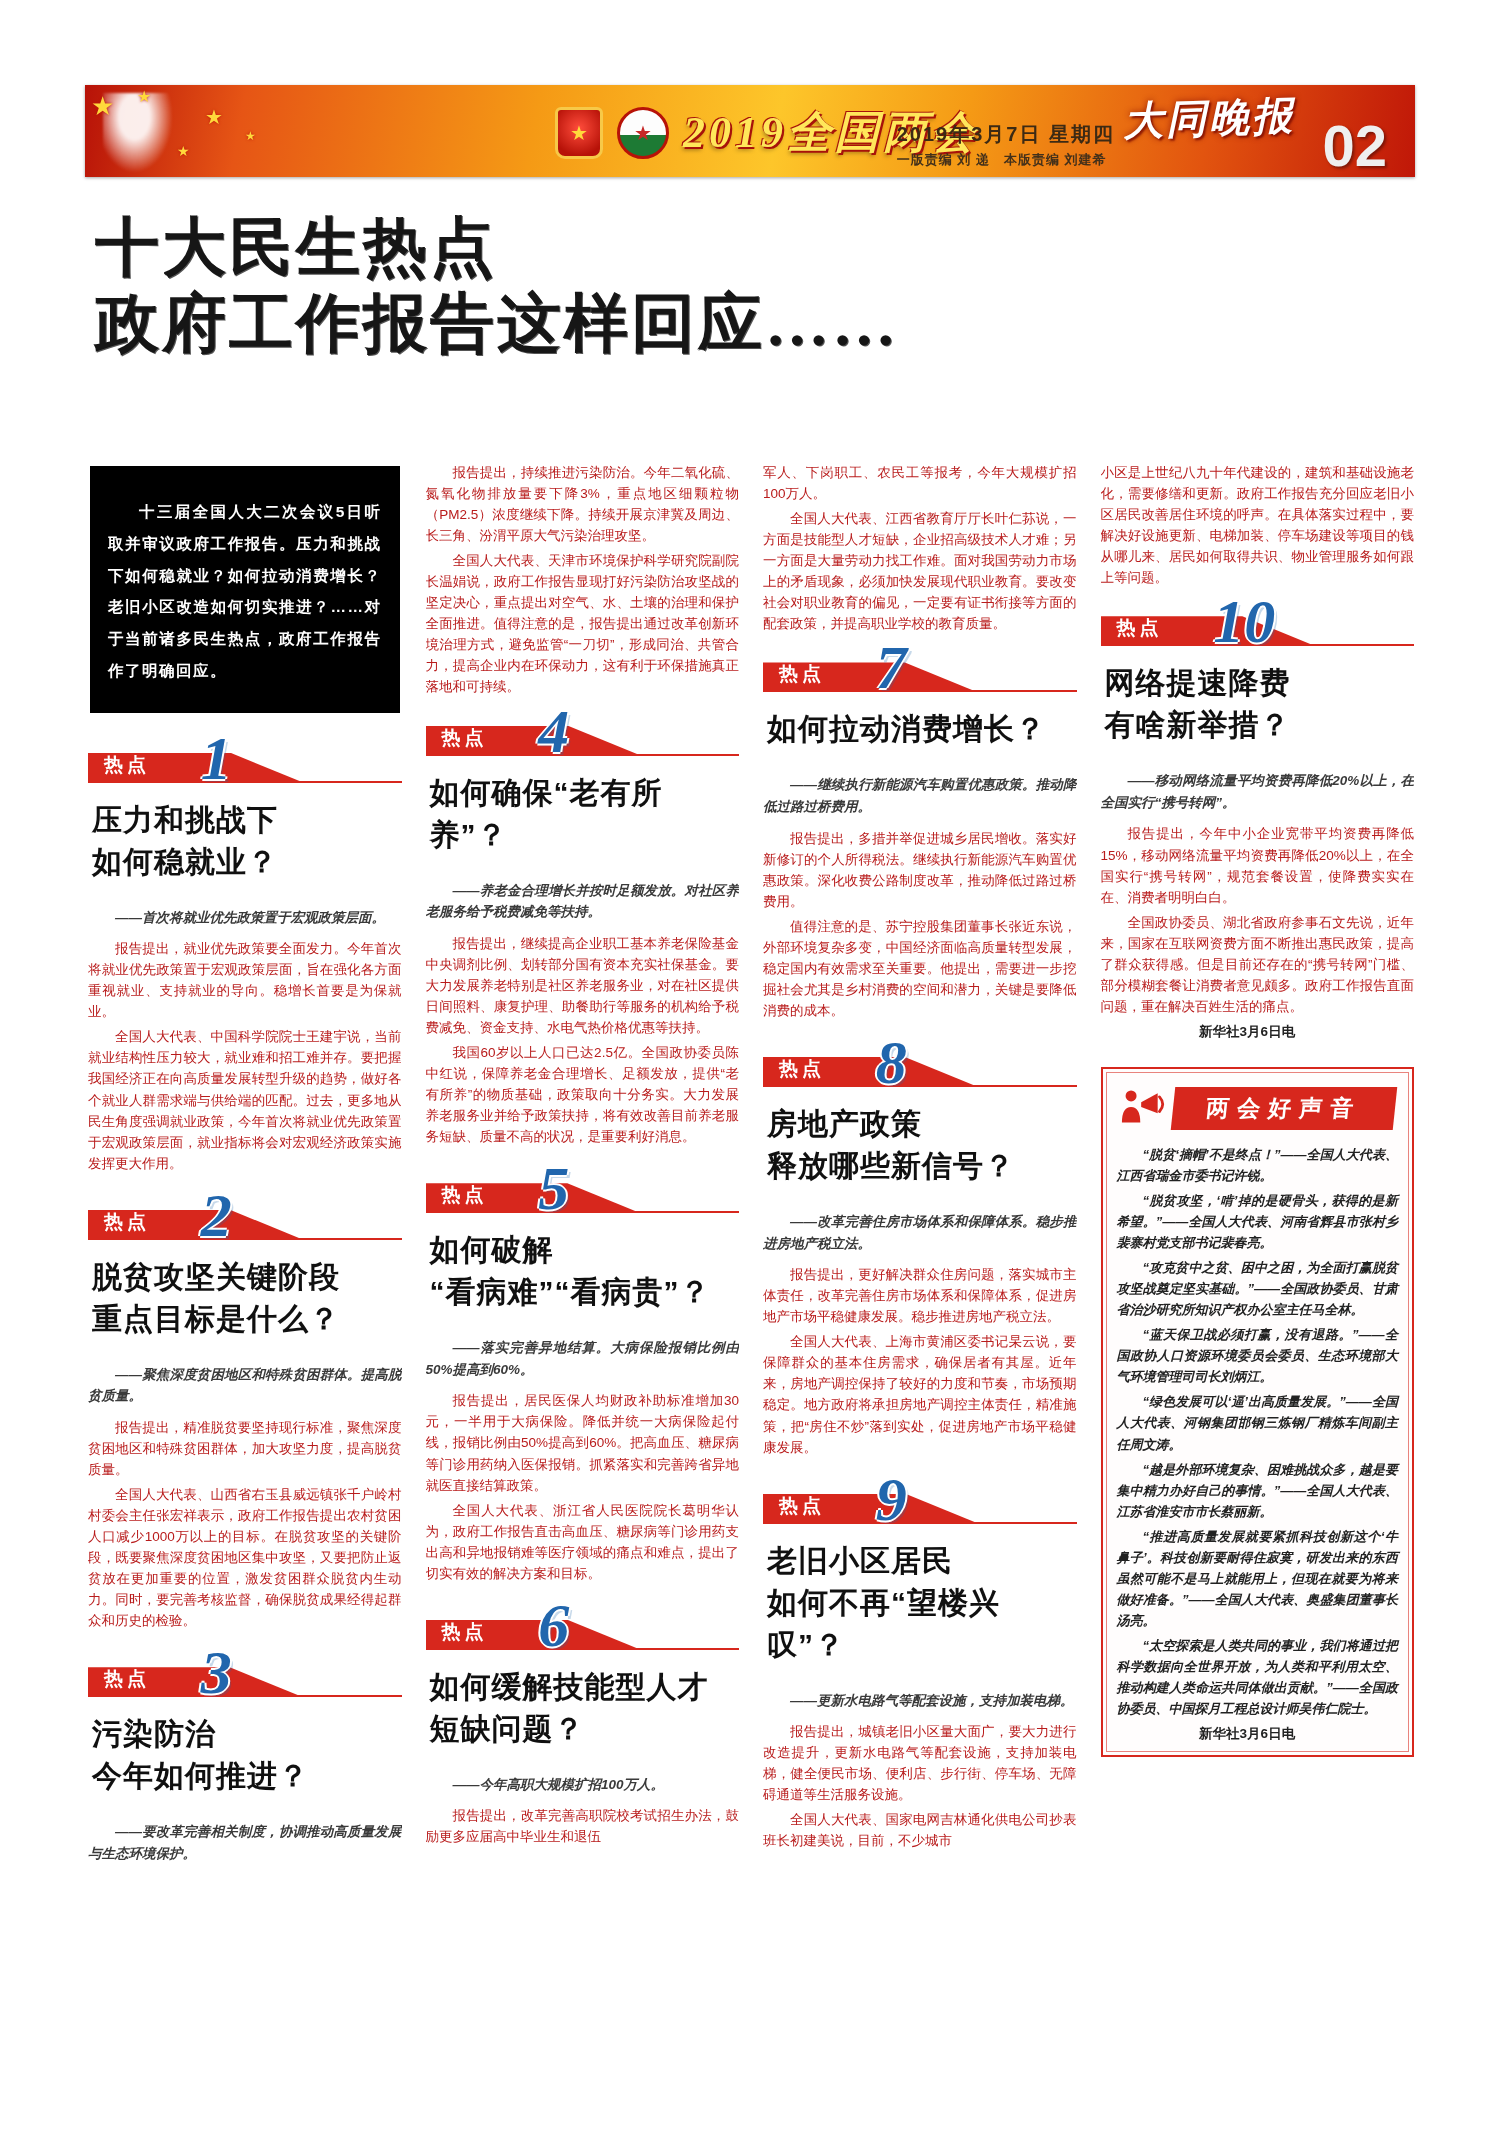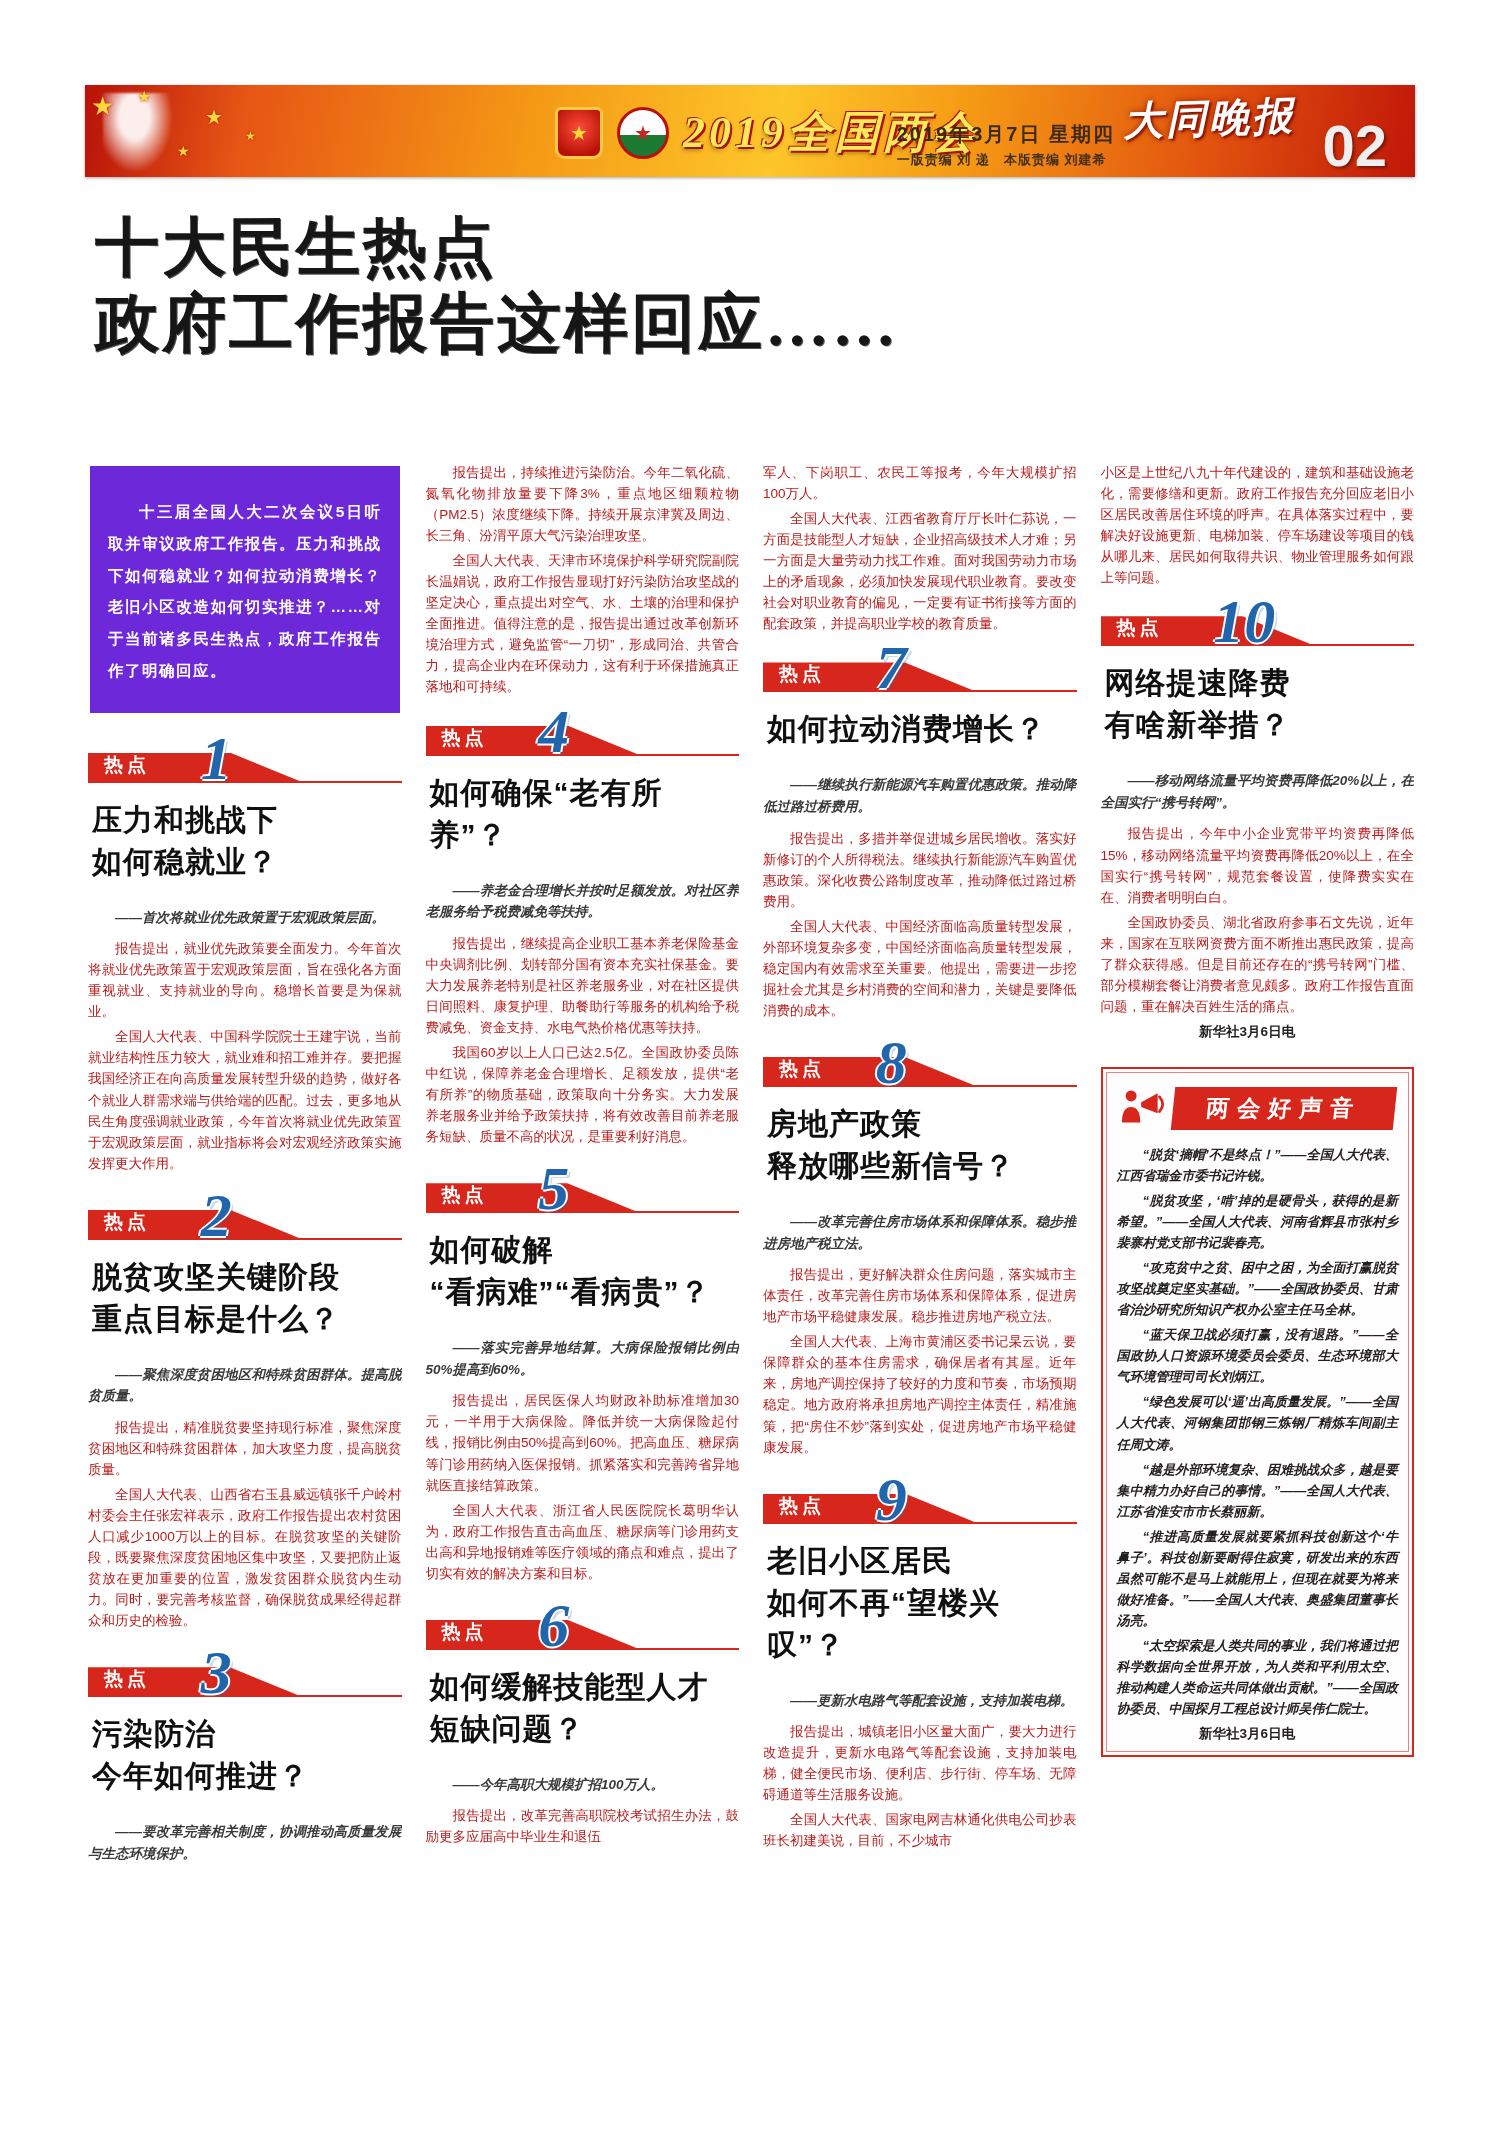--- a/index.html
+++ b/index.html
@@ -39,21 +39,21 @@
   
   .headline{margin:210px 0 0 95px;font-family:"Liberation Serif","DejaVu Serif",serif;
     font-weight:bold;color:#161616;font-size:64px;line-height:1.18;letter-spacing:3px;
     text-shadow:1px 1px 0 #555;}
 
   
   .cols{position:absolute;left:88px;top:462px;width:1326px;height:1650px;
     display:grid;grid-template-columns:repeat(4,1fr);column-gap:24px;}
   .col{overflow:hidden;}
 
-  .intro-box{background:#6d28d9;color:#fff;padding:30px 18px 26px 18px;margin:4px 2px 30px 2px;
+  .intro-box{background:#000000;color:#fff;padding:30px 18px 26px 18px;margin:4px 2px 30px 2px;
     font-size:15.5px;font-weight:bold;line-height:2.05;letter-spacing:1.5px;
     text-align:justify;}
   .intro-box p{margin:0;text-indent:2em;}
 
   .section{margin-bottom:26px;}
   .sec-banner{position:relative;height:40px;margin-top:10px;}
   .sec-rule{position:absolute;left:0;bottom:0;width:100%;height:2px;background:#d7271d;}
   .sec-strip{position:absolute;left:0;bottom:0;height:30px;width:78%;background:#d7271d;
     clip-path:polygon(0 0,58% 0,88% 100%,0 100%);}
   .sec-label{position:absolute;left:16px;bottom:5px;color:#fff;font-weight:bold;font-size:19px;
@@ -235,21 +235,21 @@
           <div class="sec-strip"></div>
           <div class="sec-rule"></div>
           <span class="sec-label">热点</span>
           <span class="sec-num">7</span>
         </div>
         <div class="sec-title">
           <div>如何拉动消费增长？</div>
         </div>
         <p class="lead">——继续执行新能源汽车购置优惠政策。推动降低过路过桥费用。</p>
         <p class="bodyp">报告提出，多措并举促进城乡居民增收。落实好新修订的个人所得税法。继续执行新能源汽车购置优惠政策。深化收费公路制度改革，推动降低过路过桥费用。</p>
-        <p class="bodyp">全国人大代表、中国经济面临高质量转型发展，外部环境复杂多变，中国经济面临高质量转型发展，稳定国内有效需求至关重要。他提出，需要进一步挖掘社会尤其是乡村消费的空间和潜力，关键是要降低消费的成本。</p>
+        <p class="bodyp">值得注意的是、苏宁控股集团董事长张近东说，外部环境复杂多变，中国经济面临高质量转型发展，稳定国内有效需求至关重要。他提出，需要进一步挖掘社会尤其是乡村消费的空间和潜力，关键是要降低消费的成本。</p>
       </div>
 
       <div class="section">
         <div class="sec-banner">
           <div class="sec-strip"></div>
           <div class="sec-rule"></div>
           <span class="sec-label">热点</span>
           <span class="sec-num">8</span>
         </div>
         <div class="sec-title">

